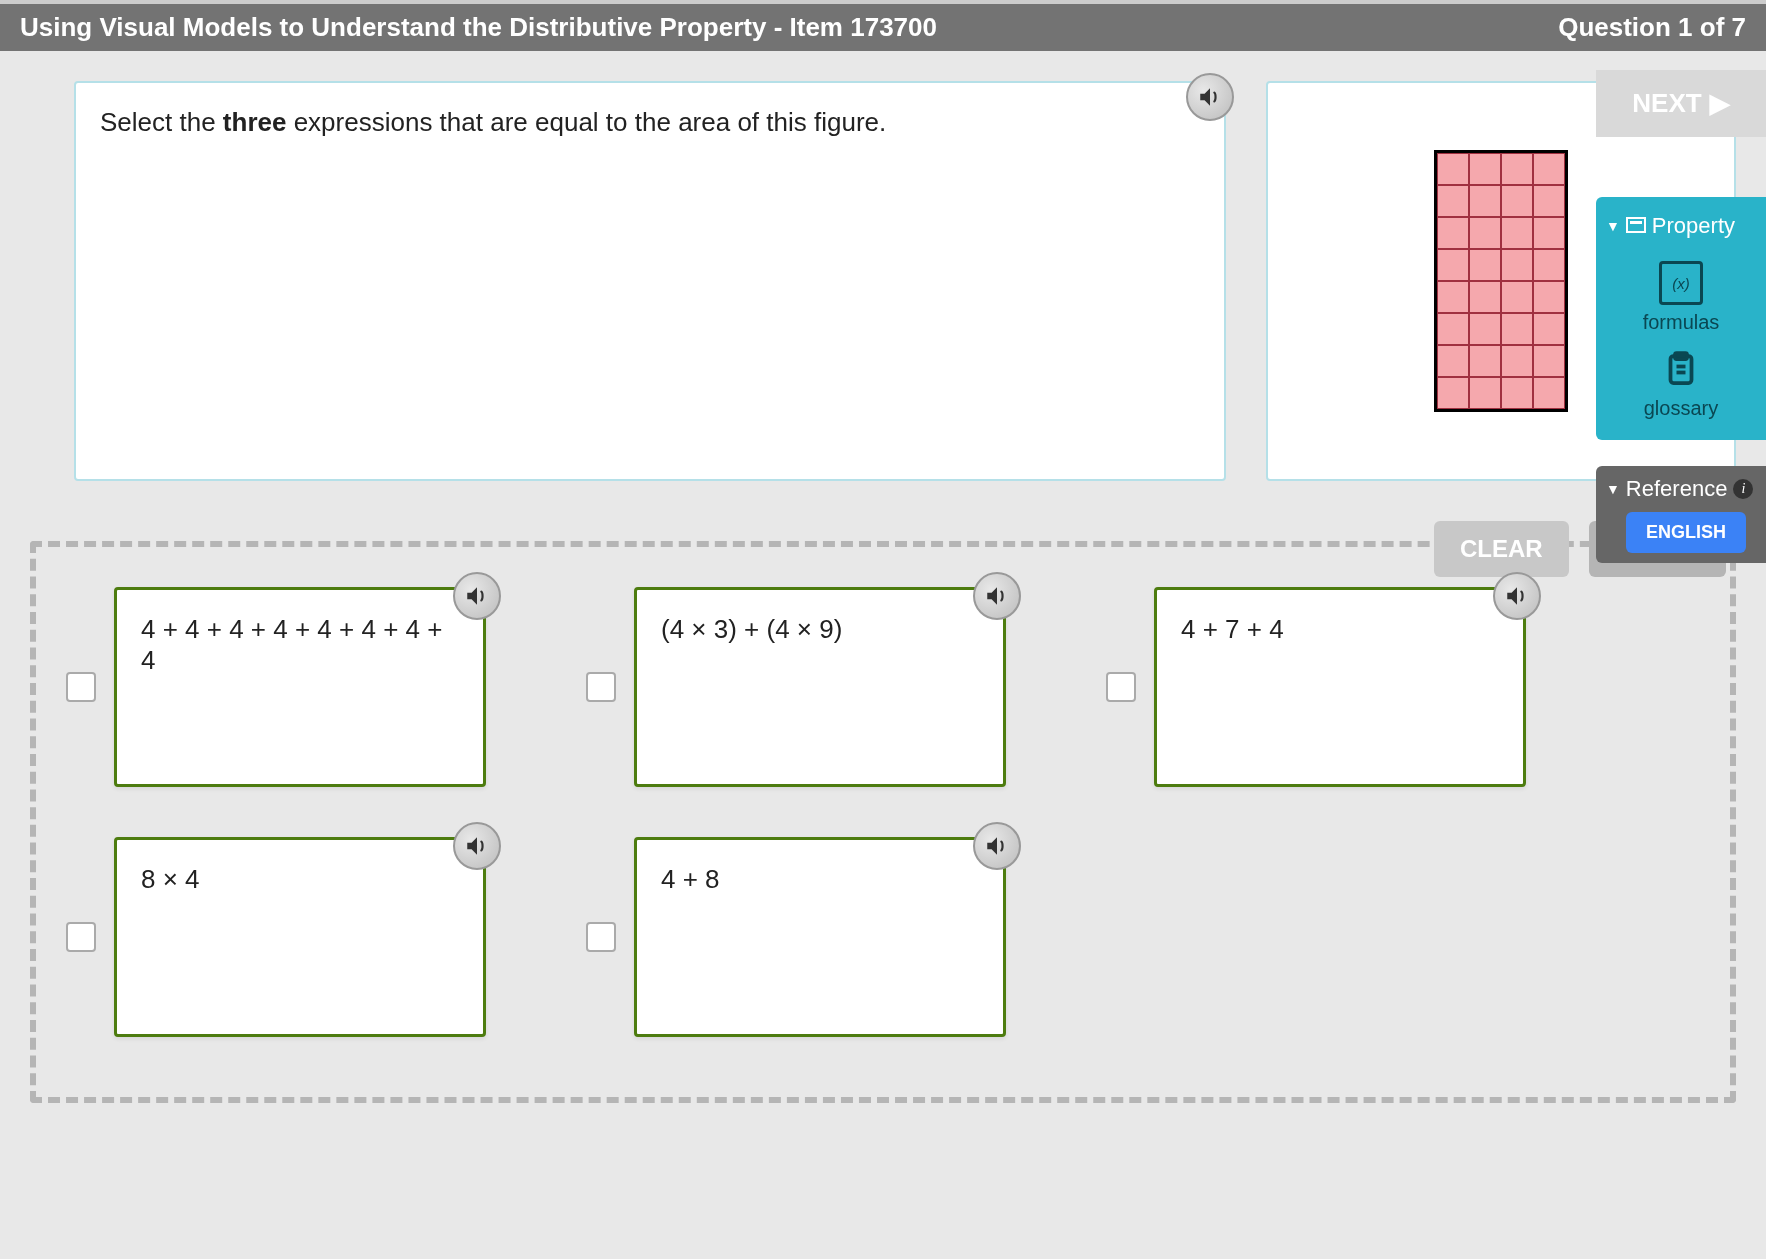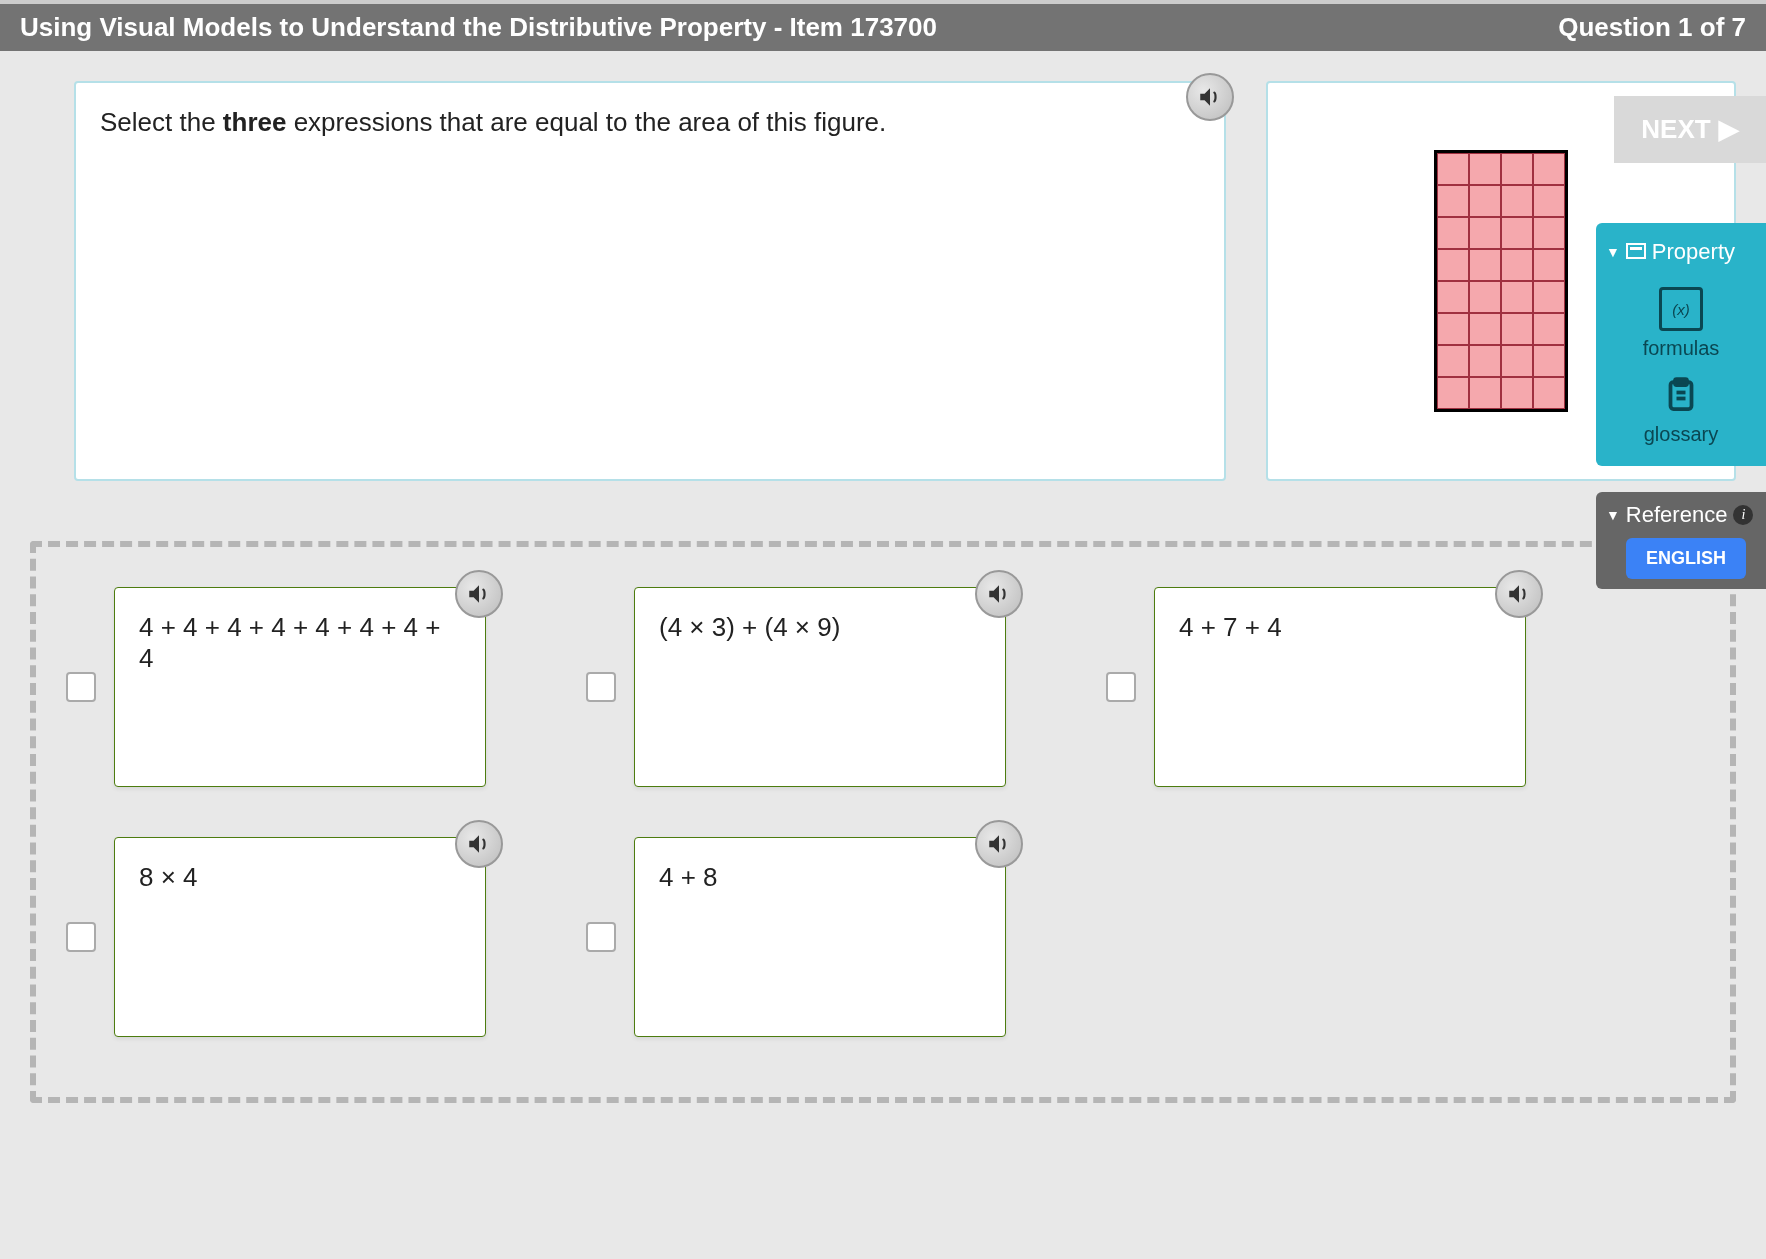--- a/index.html
+++ b/index.html
@@ -116,21 +116,21 @@
   .option-check {
     width: 30px; height: 30px;
     border: 2px solid #aaa;
     border-radius: 4px;
     background: #fff;
     flex-shrink: 0;
     cursor: pointer;
   }
   .option-card {
     background: #fff;
-    border: 1px solid #4d7c0f;
+    border: 3px solid #4d7c0f;
     border-radius: 4px;
     box-shadow: 0 2px 4px rgba(0,0,0,0.08);
     padding: 24px;
     font-size: 26px;
     color: #222;
     min-height: 200px;
     flex: 1;
     position: relative;
   }
   .option-speaker { top: -18px; right: -18px; }
@@ -143,24 +143,24 @@
     flex-direction: column;
     align-items: flex-end;
   }
   .next-btn {
     background: #d9d9d9;
     color: #fff;
     font-size: 26px;
     font-weight: 700;
     border: none;
     padding: 18px 28px;
-    width: 152px;
+    width: 170px;
     text-align: center;
     cursor: pointer;
-    display:flex;align-items:center;justify-content:center;gap:8px;margin-top:26px;
+    display:flex;align-items:center;justify-content:center;gap:8px;
   }
   .ref-panel {
     background: #29b3c9;
     width: 170px;
     margin-top: 60px;
     padding: 10px 0 20px 0;
     color: #fff;
     border-radius: 6px 0 0 6px;
   }
   .ref-head {
@@ -267,20 +267,24 @@
           <div></div>
           <div></div>
           <div></div>
           <div></div>
           <div></div>
           <div></div>
         </div>
     </div>
   </div>
 
+  <div class="actions">
+    <button class="btn btn-clear">CLEAR</button>
+    <button class="btn btn-check">CHECK</button>
+  </div>
 
   <div class="options-area">
     <div class="options-grid" id="options-grid">
         <div class="option-wrap">
           <div class="option-check"></div>
           <div class="option-card"><span>4 + 4 + 4 + 4 + 4 + 4 + 4 + 4</span><div class="speaker option-speaker">
               <svg viewBox="0 0 24 24" fill="#333">
                 <path d="M3 9v6h4l5 5V4L7 9H3z"></path>
                 <path d="M16 8c1.5 1 1.5 7 0 8" stroke="#333" stroke-width="2" fill="none" stroke-linecap="round"></path>
               </svg>

